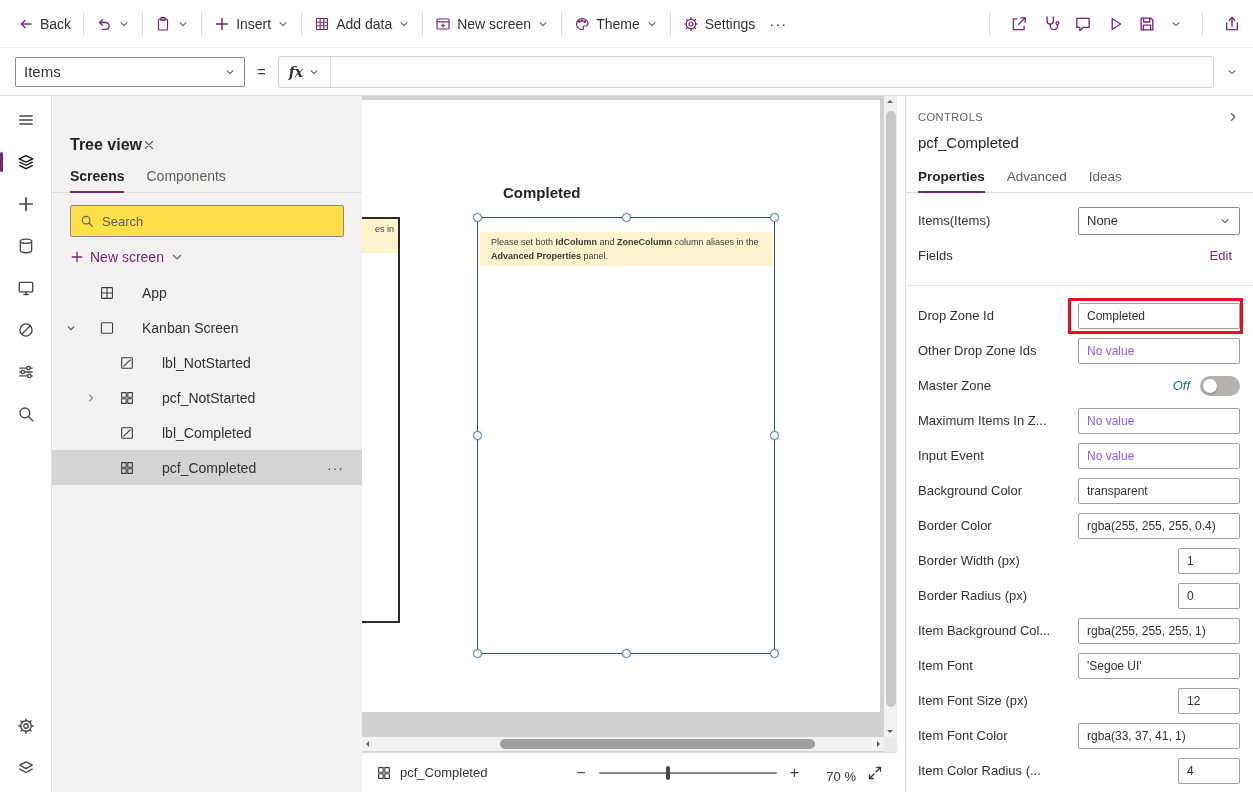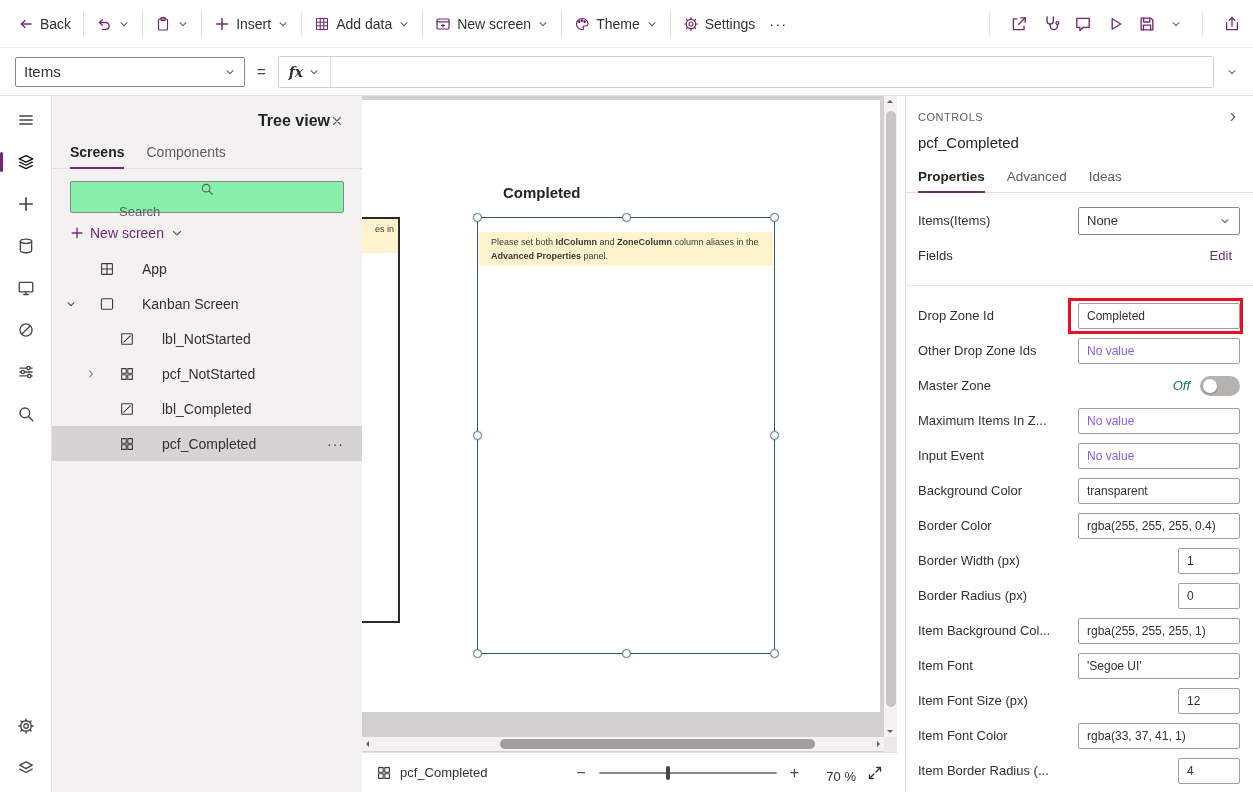--- a/index.html
+++ b/index.html
@@ -41,29 +41,29 @@
   #rail-top, #rail-bottom { display:flex; flex-direction:column; gap:10px; align-items:center; }
   #rail-bottom { margin-top:auto; }
   .rail-btn { width:32px; height:32px; display:flex; align-items:center; justify-content:center; color:#484644; cursor:pointer; position:relative; }
   .rail-btn svg { width:18px; height:18px; }
   .rail-btn.active { color:#111; }
   .rail-btn.active::before { content:''; position:absolute; left:-10px; top:6px; width:3px; height:20px; background:#742774; border-radius:2px; }
 
   
   #tree-panel { position:absolute; left:52px; top:96px; width:310px; height:696px; background:#f3f2f1;
                 display:flex; flex-direction:column; overflow:hidden; }
-  .tp-head { display:flex; align-items:center; justify-content:flex-end; padding:16px 18px 8px; }
+  .tp-head { display:flex; align-items:center; justify-content:flex-start; padding:16px 18px 8px;margin-top:24px; }
   .tp-title { font-size:16px; font-weight:700; color:#242424; }
   .close { width:14px; height:14px; color:#605e5c; cursor:pointer; }
   .tp-tabs { display:flex; gap:22px; padding:0 18px; border-bottom:1px solid #e1dfdd; }
   .panel-tab { font-size:14px; color:#605e5c; padding:6px 0 8px; cursor:pointer; position:relative; }
   .panel-tab.active { color:#242424; font-weight:700; }
   .panel-tab.active::after { content:''; position:absolute; left:0; right:0; bottom:-1px; height:2.5px; background:#742774; }
-  .tp-search { margin:12px 18px 0; height:32px; background:#86efac; border:1px solid #8a8886; border-radius:2px;
-               display:flex; align-items:center; gap:8px; padding:0 9px;flex-direction:column; }
+  .tp-search { margin:12px 18px 0; height:32px; background:#fde047; border:1px solid #8a8886; border-radius:2px;
+               display:flex; align-items:center; gap:8px; padding:0 9px; }
   .tp-search .icon { width:14px; height:14px; color:#605e5c; }
   .tp-search input { border:none; outline:none; flex:1; font-size:13px; font-family:inherit; background:transparent; color:#323130; }
   .tp-search input::placeholder { color:#605e5c; }
   .tp-new { display:flex; align-items:center; gap:6px; padding:12px 18px 10px; color:#742774; font-size:14px; cursor:pointer; }
   .tp-new .icon { width:14px; height:14px; }
   .tree-row { display:flex; align-items:center; height:35px; padding:0 10px; font-size:14px; color:#323130; cursor:pointer;gap:19px; }
   .tree-row.child { padding-left:30px; }
   .tree-row.selected { background:#d6d4d2; }
   .chev-slot { width:18px; display:inline-flex; justify-content:center; align-items:center; flex:none; }
   .t-icon { width:16px; height:16px; color:#3b3a39; margin-right:8px; }
@@ -717,21 +717,21 @@
         </div>
         <div class="pp-row">
           <span class="pp-label">Item Font Color</span>
           <div class="pp-ctrl">
             <div class="pp-input">
               <span class="val">rgba(33, 37, 41, 1)</span>
             </div>
           </div>
         </div>
         <div class="pp-row">
-          <span class="pp-label">Item Border Radius (...</span>
+          <span class="pp-label">Item Color Radius (...</span>
           <div class="pp-ctrl">
             <div class="pp-input narrow">
               <span class="val">4</span>
             </div>
           </div>
         </div>
       </div>
   </div>
 
 </div>

